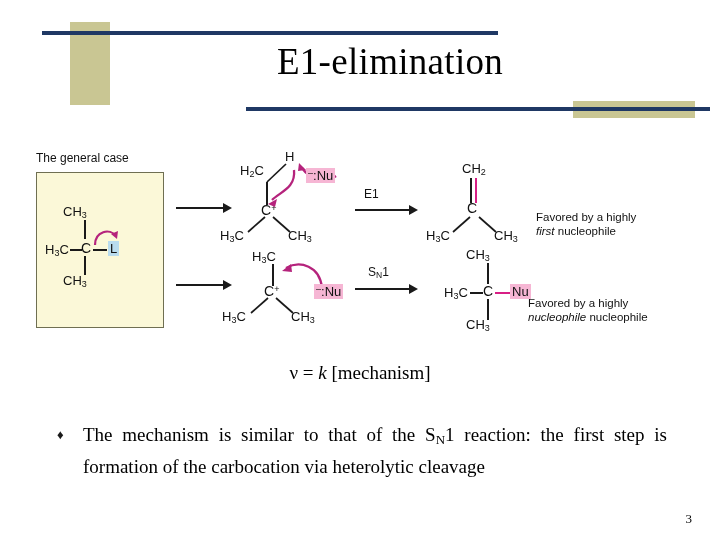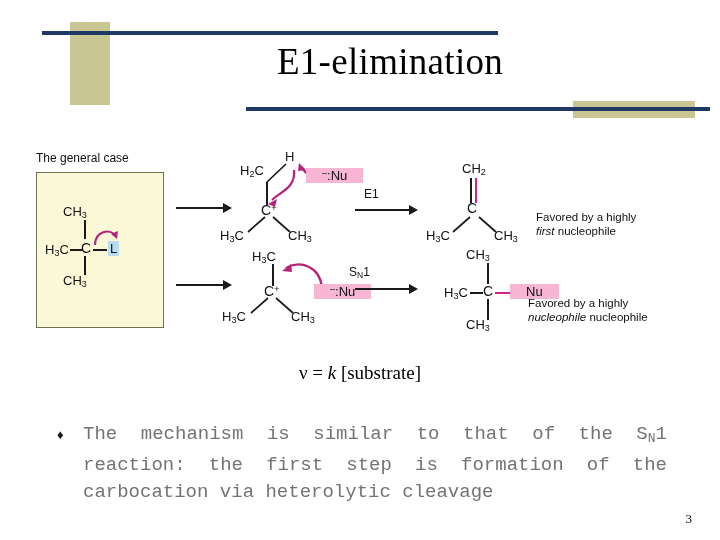--- a/index.html
+++ b/index.html
@@ -117,21 +117,21 @@
   .bond-h { height: 1.6px; }
   .bond-v { width: 1.6px; }
   .bond-pink { background: #d81f85; }
 
   .hl-blue {
     background: #b9dcee;
     padding: 0 2px;
   }
   .hl-pink {
     background: #f6b6d4;
-    padding: 0 16px;
+    padding: 0 2px;
   }
 
   .rxn-arrow {
     position: absolute;
     height: 14px;
   }
   .rxn-arrow .shaft {
     position: absolute;
     left: 0;
     top: 6px;
@@ -187,26 +187,26 @@
   }
   .bullet-mark {
     flex: 0 0 auto;
     width: 26px;
     font-size: 13px;
     line-height: 27px;
     color: #1a1a1a;
   }
   .bullet-text {
     flex: 1 1 auto;
-    font-family: Liberation Mono, monospace;
+    font-family: Liberation Serif, serif;
     font-size: 19px;
     line-height: 27px;
     text-align: justify;
     text-justify: inter-word;
-    color: #737373;
+    color: #000000;
   }
   .bullet-text sub { font-size: 13px; vertical-align: -3px; }
 
   .page-number {
     position: absolute;
     right: 28px;
     bottom: 13px;
     font-family: "Liberation Serif", "DejaVu Serif", serif;
     font-size: 13px;
     color: #000000;
@@ -311,21 +311,21 @@
   </svg>
 
   <div class="atom" style="left:314px; top:143px;"><span class="hl-pink"><sup>–</sup>:Nu</span></div>
 
   <div class="rxn-label" style="left:364px; top:47px;">E1</div>
   <div class="rxn-arrow" style="left:355px; top:63px; width:64px;">
     <div class="shaft" style="width:56px;"></div>
     <div class="head" style="left:54px;"></div>
   </div>
 
-  <div class="rxn-label" style="left:349px; top:125px;">S<sub>N</sub>1</div>
+  <div class="rxn-label" style="left:368px; top:125px;">S<sub>N</sub>1</div>
   <div class="rxn-arrow" style="left:355px; top:142px; width:64px;">
     <div class="shaft" style="width:56px;"></div>
     <div class="head" style="left:54px;"></div>
   </div>
 
   <div class="atom" style="left:462px; top:22px;">CH<sub>2</sub></div>
 
   <div class="bond bond-v" style="left:470px; top:38px; height:25px;"></div>
   <div class="bond bond-v bond-pink" style="left:475px; top:38px; height:25px;"></div>
 
@@ -366,21 +366,21 @@
     <i>nucleophile</i>
     <span>nucleophile</span>
   </div>
 
 </div>
 
 <div class="rate-eq">
   <span>ν</span>
   <span>=</span>
   <i>k</i>
-  <span>[substrate]</span>
+  <span>[mechanism]</span>
 </div>
 
 <div class="bullet-row">
   <div class="bullet-mark">♦</div>
   <div class="bullet-text"><span>The mechanism is similar to that of the S</span><sub>N</sub><span>1 reaction: the first step is formation of the carbocation via heterolytic cleavage</span></div>
 </div>
 
 <div class="page-number">3</div>
 
 </body></html>

